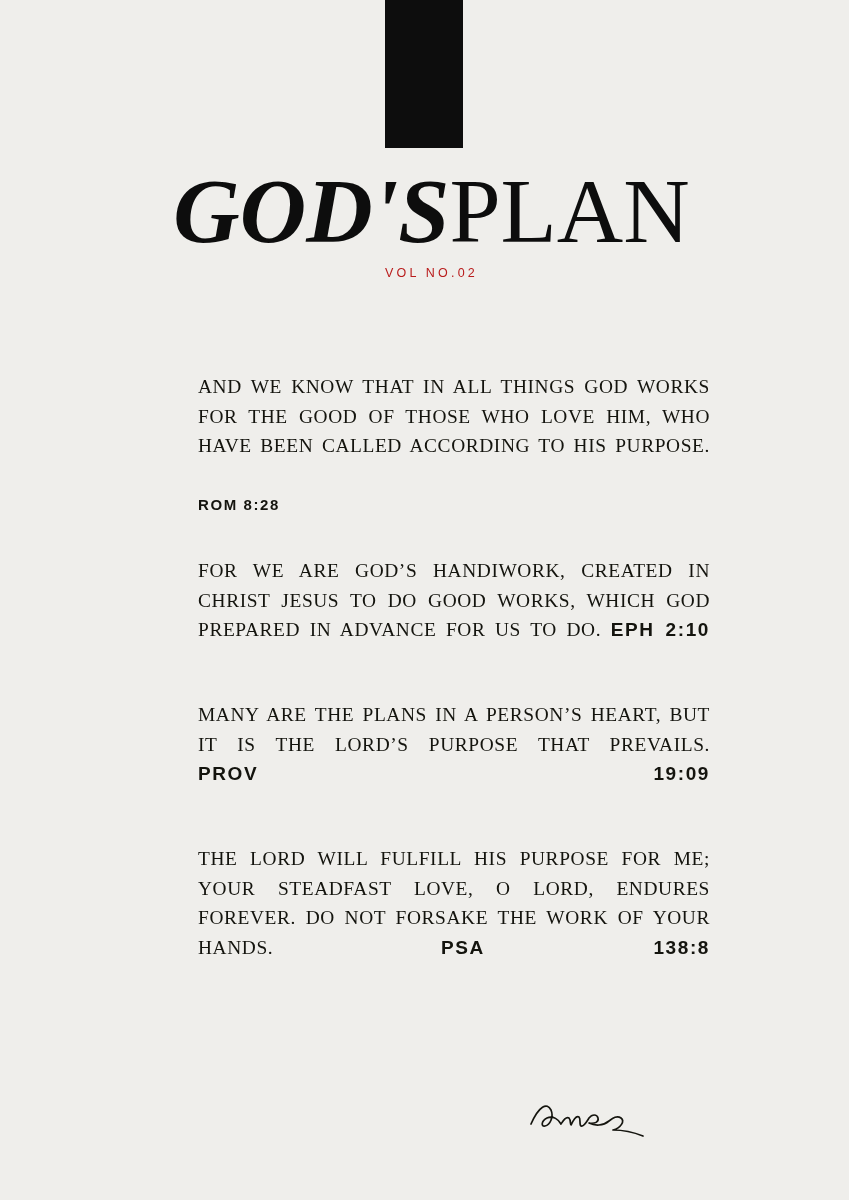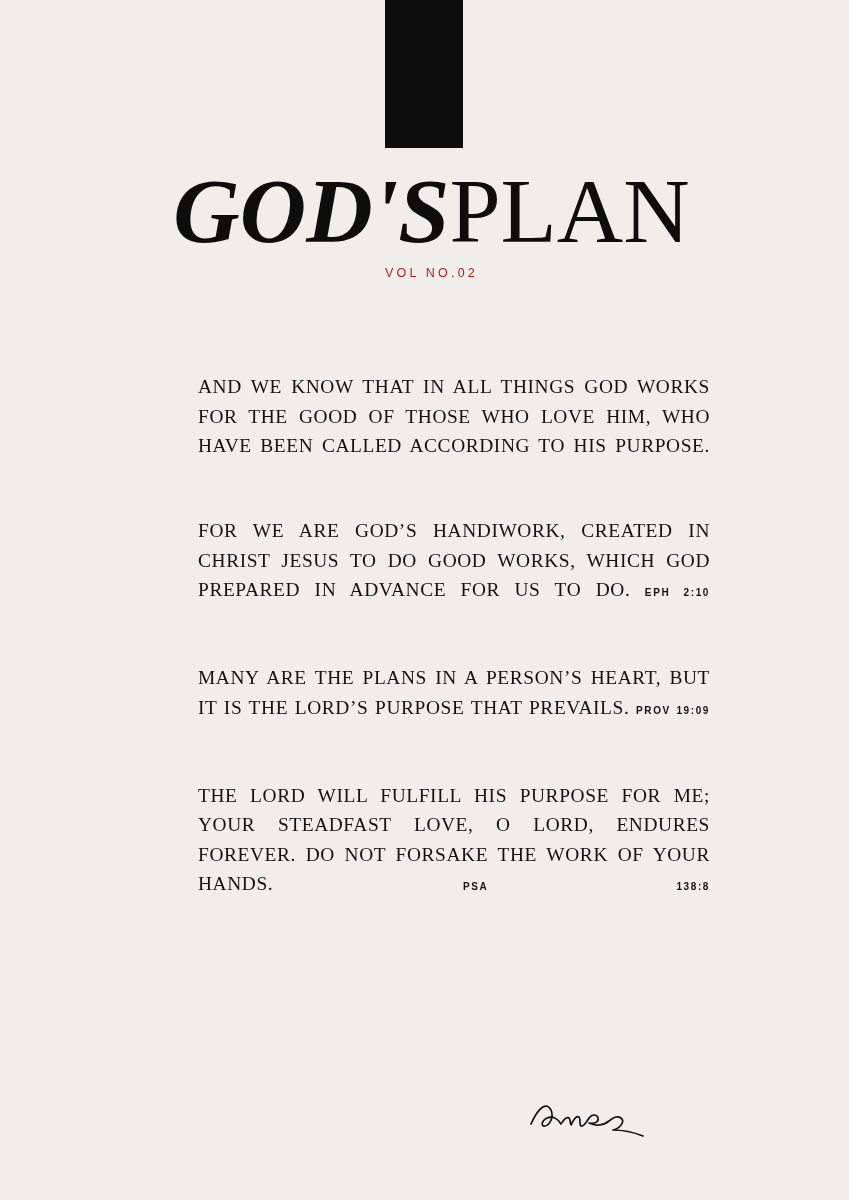--- a/index.html
+++ b/index.html
@@ -95,21 +95,21 @@
     text-align: justify;
     color: #14140e;
   }
   .verse-text::after {
     content: "";
     display: inline-block;
     width: 100%;
   }
   .ref-inline {
     font-family: "Liberation Sans", sans-serif;
-    font-size: 10px;
+    font-size: 19px;
     font-weight: 700;
     letter-spacing: 1.6px;
     color: #14140e;
     white-space: nowrap;
   }
   .ref-block {
     display: block;
     margin-top: 6px;
     font-family: "Liberation Sans", sans-serif;
     font-size: 15px;
@@ -141,20 +141,21 @@
 
   <div class="title-block">
     <div class="title"><span class="part-a">GOD'S</span><span class="part-b">PLAN</span></div>
     <div class="volume">VOL NO.02</div>
   </div>
 
   <div class="verses">
 
     <div class="verse">
       <div class="verse-text">AND WE KNOW THAT IN ALL THINGS GOD WORKS FOR THE GOOD OF THOSE WHO LOVE HIM, WHO HAVE BEEN CALLED ACCORDING TO HIS PURPOSE.</div>
+      <div class="ref-block">ROM 8:28</div>
     </div>
 
     <div class="verse">
       <div class="verse-text"><span>FOR WE ARE GOD’S HANDIWORK, CREATED IN CHRIST JESUS TO DO GOOD WORKS, WHICH GOD PREPARED IN ADVANCE FOR US TO DO.</span> <span class="ref-inline">EPH 2:10</span></div>
     </div>
 
     <div class="verse">
     </div>
 
     <div class="verse">

